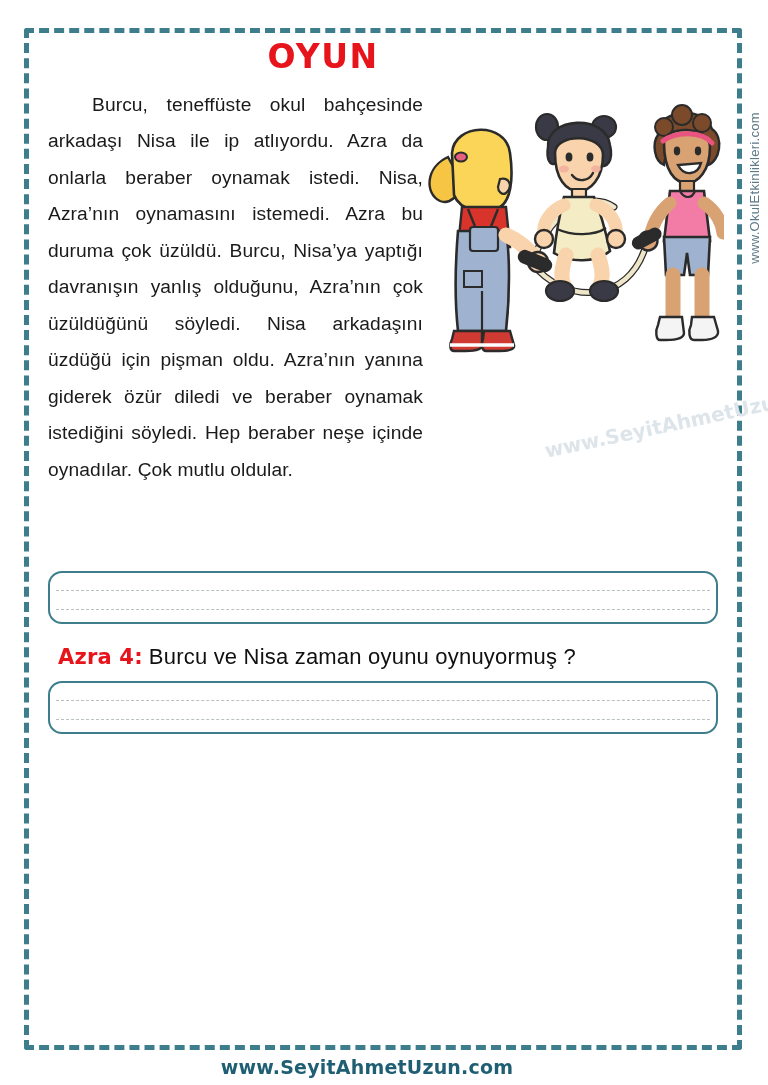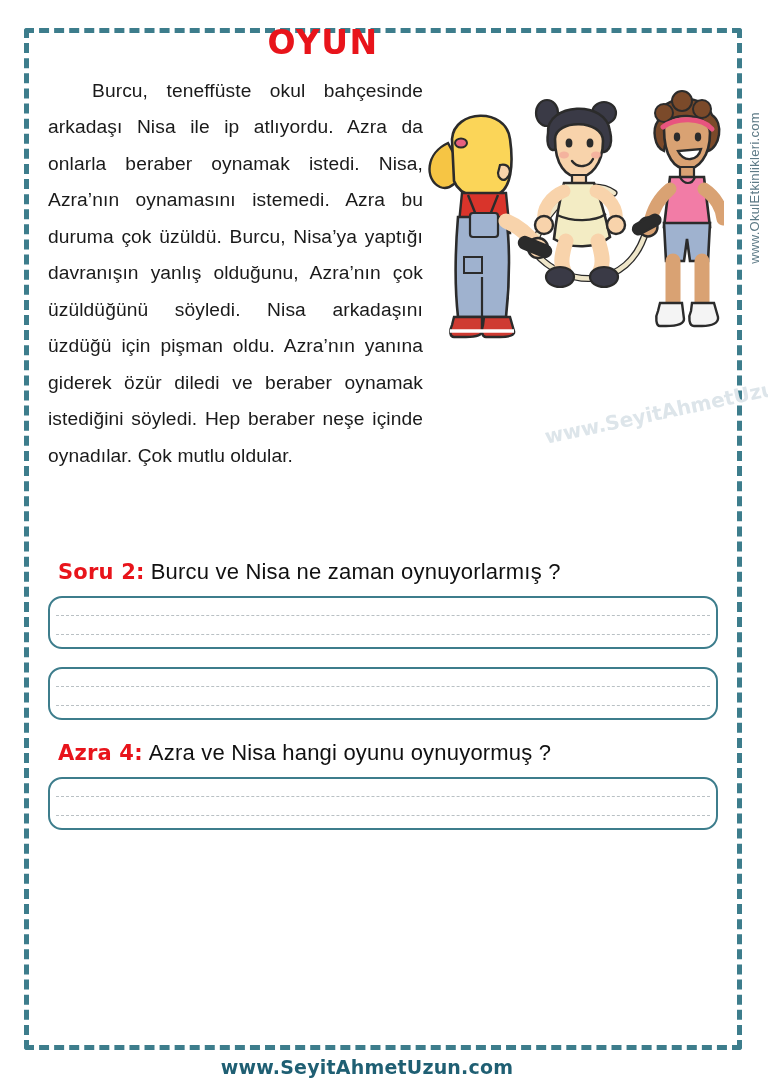--- a/index.html
+++ b/index.html
@@ -28,21 +28,21 @@
     height: 1022px;
     border: 5px dashed #3d7d8c;
     border-radius: 3px;
     pointer-events: none;
   }
 
   
   #content {
     position: absolute;
     left: 24px;
-    top: 10px;
+    top: 24px;
     width: 718px;
     height: 1022px;
     padding: 14px 24px 0 24px;
   }
 
   
   #title {
     text-align: center;
     color: #e8141b;
     font-size: 33px;
@@ -311,49 +311,39 @@
           </g>
         </svg>
       </div>
 
       <div id="watermark-diagonal">www.SeyitAhmetUzun.com</div>
     </div>
 
     <div id="questions">
 
 
+
+      <div class="question-group">
+        <div class="answer-box">
+          <div class="rule r1"></div>
+          <div class="rule r2"></div>
+        </div>
+      </div>
+
       <div class="question-group">
         <div class="question-line">
-          <span class="question-label">Soru 2:</span>
-          <span class="question-text">Burcu ve Nisa ne zaman oynuyorlarmış ?</span>
+          <span class="question-label">Azra 4:</span>
+          <span class="question-text">Burcu ve Nisa zaman oyunu oynuyormuş ?</span>
         </div>
         <div class="answer-box">
           <div class="rule r1"></div>
           <div class="rule r2"></div>
         </div>
       </div>
 
-      <div class="question-group">
-        <div class="answer-box">
-          <div class="rule r1"></div>
-          <div class="rule r2"></div>
-        </div>
-      </div>
-
-      <div class="question-group">
-        <div class="question-line">
-          <span class="question-label">Azra 4:</span>
-          <span class="question-text">Azra ve Nisa hangi oyunu oynuyormuş ?</span>
-        </div>
-        <div class="answer-box">
-          <div class="rule r1"></div>
-          <div class="rule r2"></div>
-        </div>
-      </div>
-
     </div>
   </div>
 
   <div id="watermark-vertical">www.OkulEtkinlikleri.com</div>
 
   <div id="footer">www.SeyitAhmetUzun.com</div>
 
 </div>
 
 </body></html>

